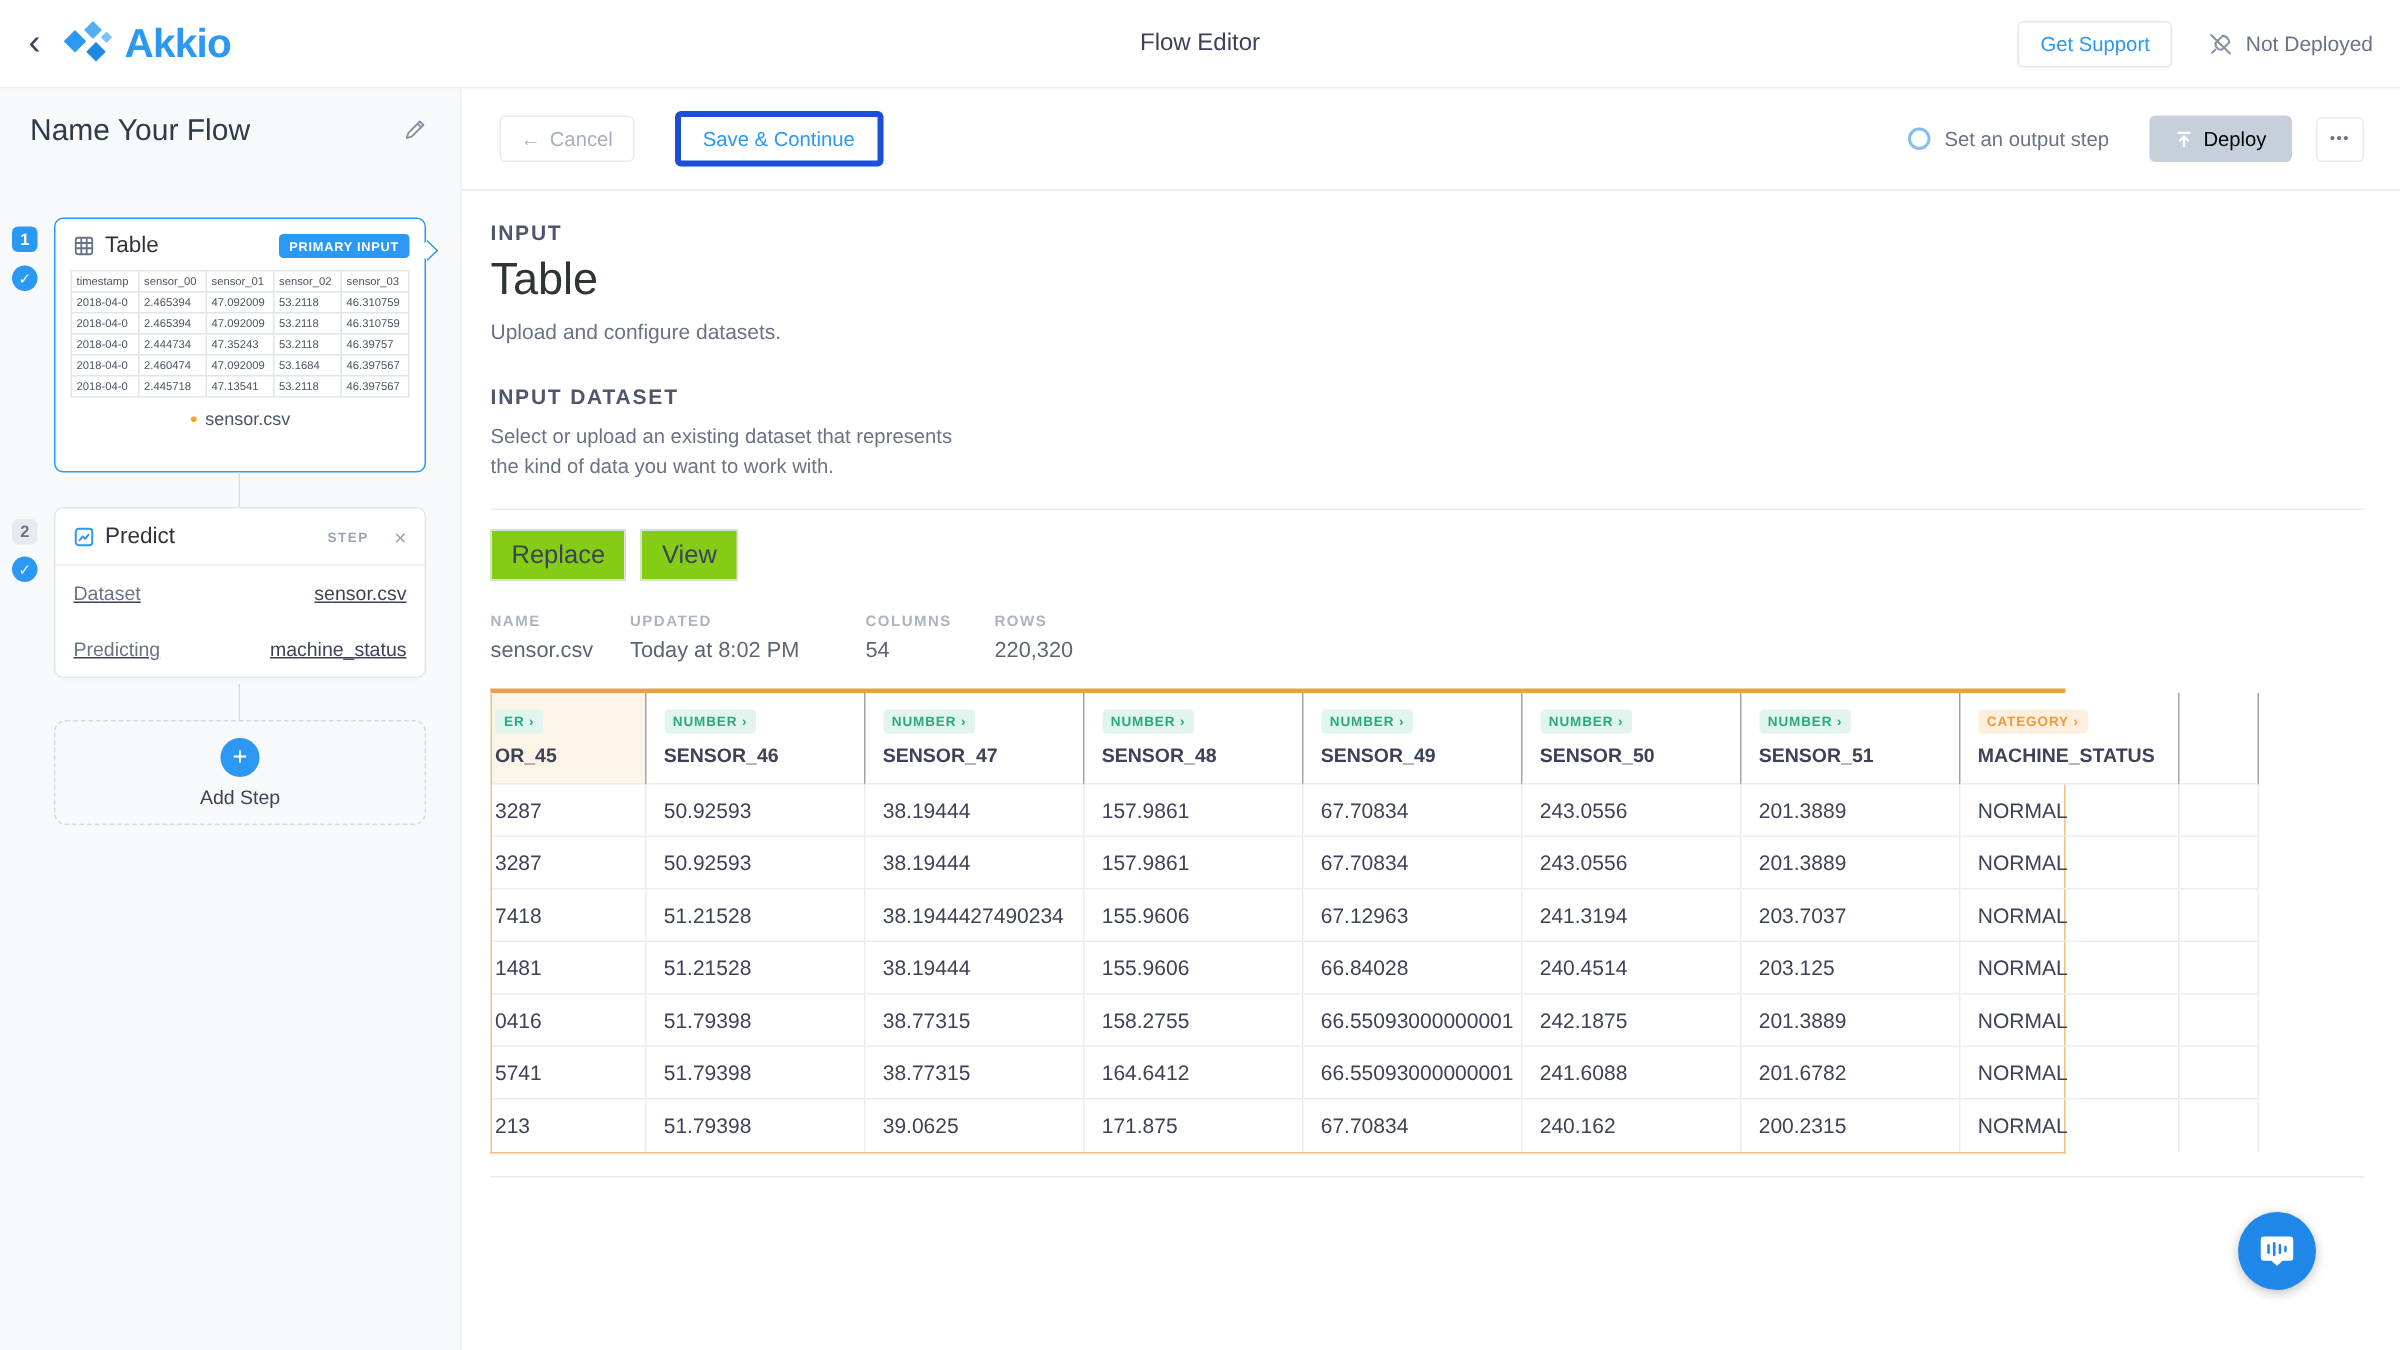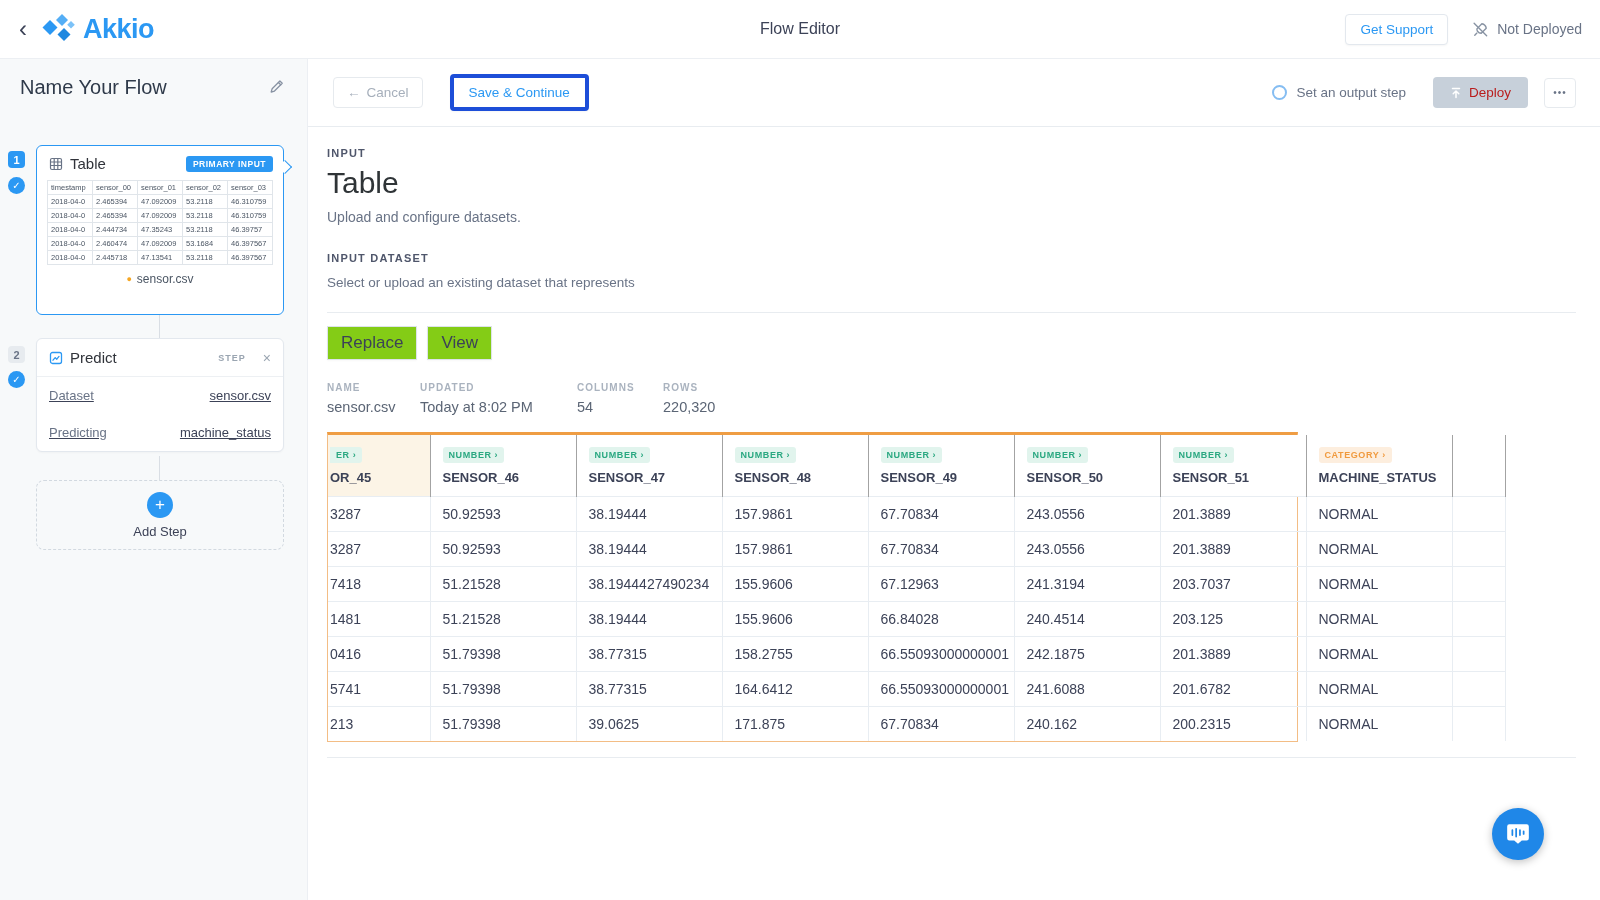--- a/index.html
+++ b/index.html
@@ -82,46 +82,46 @@
   .toolbar { height:68px; display:flex; align-items:center; padding:0 24px 0 25px;
              border-bottom:1px solid #e8ecf0; }
   .btn-cancel { background:#fff; border:1px solid #e6eaee; color:#a6afbb; padding:7px 13px;
                 border-radius:4px; font-size:13.5px; display:flex; gap:6px; align-items:center; }
   .btn-save { background:#fff; border:4px solid #1d4ed8; color:var(--accent-blue,#2b98f3);
               padding:7px 15px; margin-left:27px; border-radius:4px; font-size:13.5px;
               font-weight:500; box-shadow:0 1px 2px rgba(0,0,0,.04); }
   .toolbar-right { margin-left:auto; display:flex; align-items:center; }
   .radio { width:15px; height:15px; border:2px solid #85bdf2; border-radius:50%; background:#fff; }
   .output-label { font-size:13.5px; color:#697386; margin-left:9px; }
-  .btn-deploy { margin-left:27px; background:var(--disabled-deploy-bg,#c7d0da); color:#b91c1c; border:none;
+  .btn-deploy { margin-left:27px; background:var(--disabled-deploy-bg,#c7d0da); color:#000000; border:none;
                 padding:8px 17px; border-radius:4px; font-size:13.5px; font-weight:500;
                 display:flex; align-items:center; gap:7px; }
   .btn-more { margin-left:16px; width:32px; height:30px; background:#fff; border:1px solid #e6eaee;
               border-radius:4px; color:#697386; font-size:10px; letter-spacing:1px;
               display:flex; align-items:center; justify-content:center; }
 
   .content { padding:20px 24px 0 19px; }
-  .eyebrow { font-size:11px; font-weight:700; letter-spacing:1.2px; color:#4f566b; }
+  .eyebrow { font-size:14px; font-weight:700; letter-spacing:1.2px; color:#4f566b; }
   .h-table { font-size:30px; font-weight:400; color:#2f3437; margin-top:7px; }
   .subtitle { font-size:14px; color:#697386; margin-top:9px; }
   .eyebrow-2 { margin-top:27px; }
   .dataset-desc { margin-top:9px; font-size:13.5px; color:#697386; line-height:1.45; }
   .dataset-desc span { display:block; }
   .divider { border:none; border-top:1px solid #e8ecf0; margin-top:19px; }
   .actions { margin-top:13px; display:flex; gap:10px; }
   .btn-plain { background:#84cc16; border:1px solid #dde3e9; color:#3c4257; font-size:17px;
                padding:6px 13px; border-radius:0; box-shadow:0 1px 2px rgba(0,0,0,.03); }
   .info-row { display:flex; margin-top:22px; }
   .info-item:nth-child(1) { min-width:93px; }
   .info-item:nth-child(2) { min-width:157px; }
   .info-item:nth-child(3) { min-width:86px; }
   .info-label { font-size:10px; font-weight:700; letter-spacing:1px; color:#aab3bf; }
   .info-value { font-size:14.5px; color:#5b6575; margin-top:6px; }
 
-  .table-wrap { margin-top:17px; width:971px; background:#fff;
+  .table-wrap { margin-top:17px; width:1050px; background:#fff;
                 border:1px solid #f3bd85; border-top:3px solid var(--table-border-orange,#ef9d43); }
   .data-table { width:100%; border-collapse:collapse; table-layout:fixed; }
   .data-table th { padding:9px 12px 11px; text-align:left; vertical-align:top;
                    border-left:1px solid #a3a3a3; background:#fff; }
   .data-table th.clipped { background:#fcf4e6; }
   .data-table th:first-child, .data-table td:first-child { border-left:none; padding-left:2px; }
   .data-table td { height:35px; padding:0 12px; font-size:14px; color:#3c4257;
                    border-top:1px solid #e8edf2; border-left:1px solid #e8edf2;
                    white-space:nowrap; overflow:hidden; }
   .data-table td:first-child { padding-left:2px; }
@@ -315,20 +315,21 @@
     </div>
 
     <div class="content">
       <div class="eyebrow">INPUT</div>
       <h1 class="h-table">Table</h1>
       <div class="subtitle">Upload and configure datasets.</div>
 
       <div class="eyebrow eyebrow-2">INPUT DATASET</div>
       <div class="dataset-desc">
         <span>Select or upload an existing dataset that represents</span>
+        <span>the kind of data you want to work with.</span>
       </div>
 
       <hr class="divider">
 
       <div class="actions">
         <button class="btn-plain">Replace</button>
         <button class="btn-plain">View</button>
       </div>
 
       <div class="info-row">

